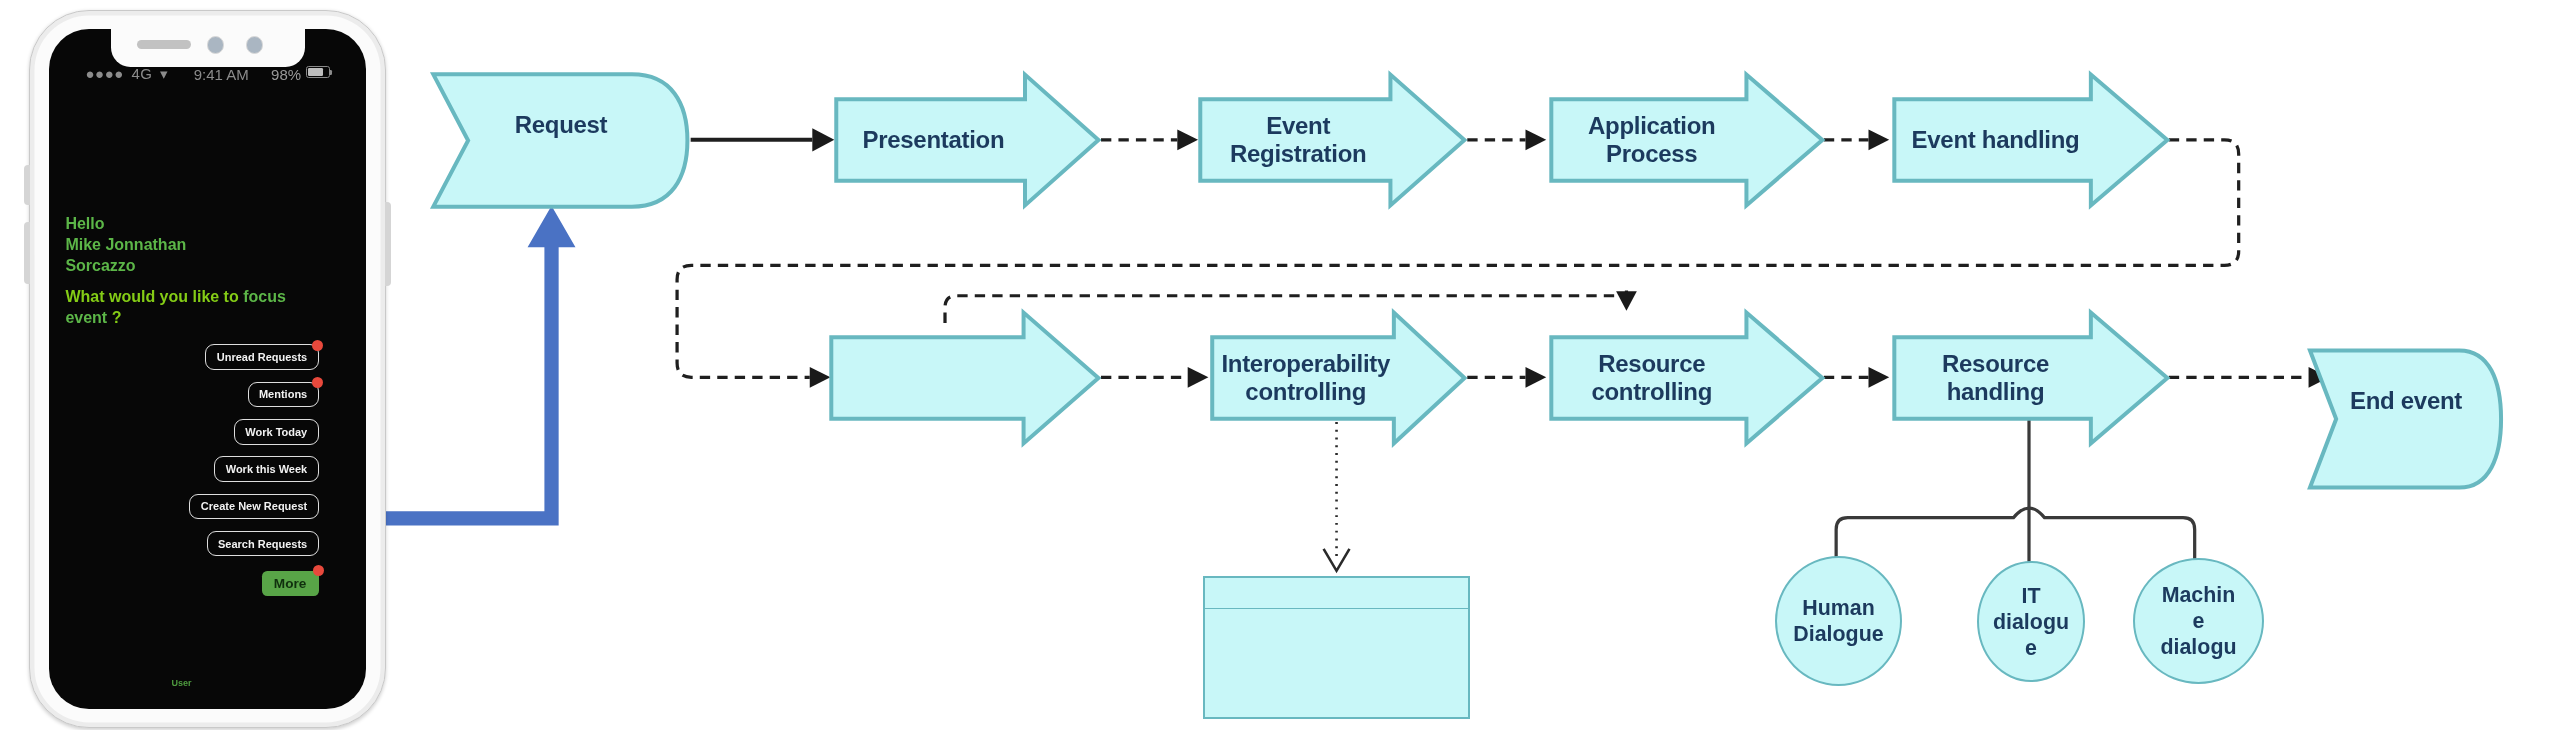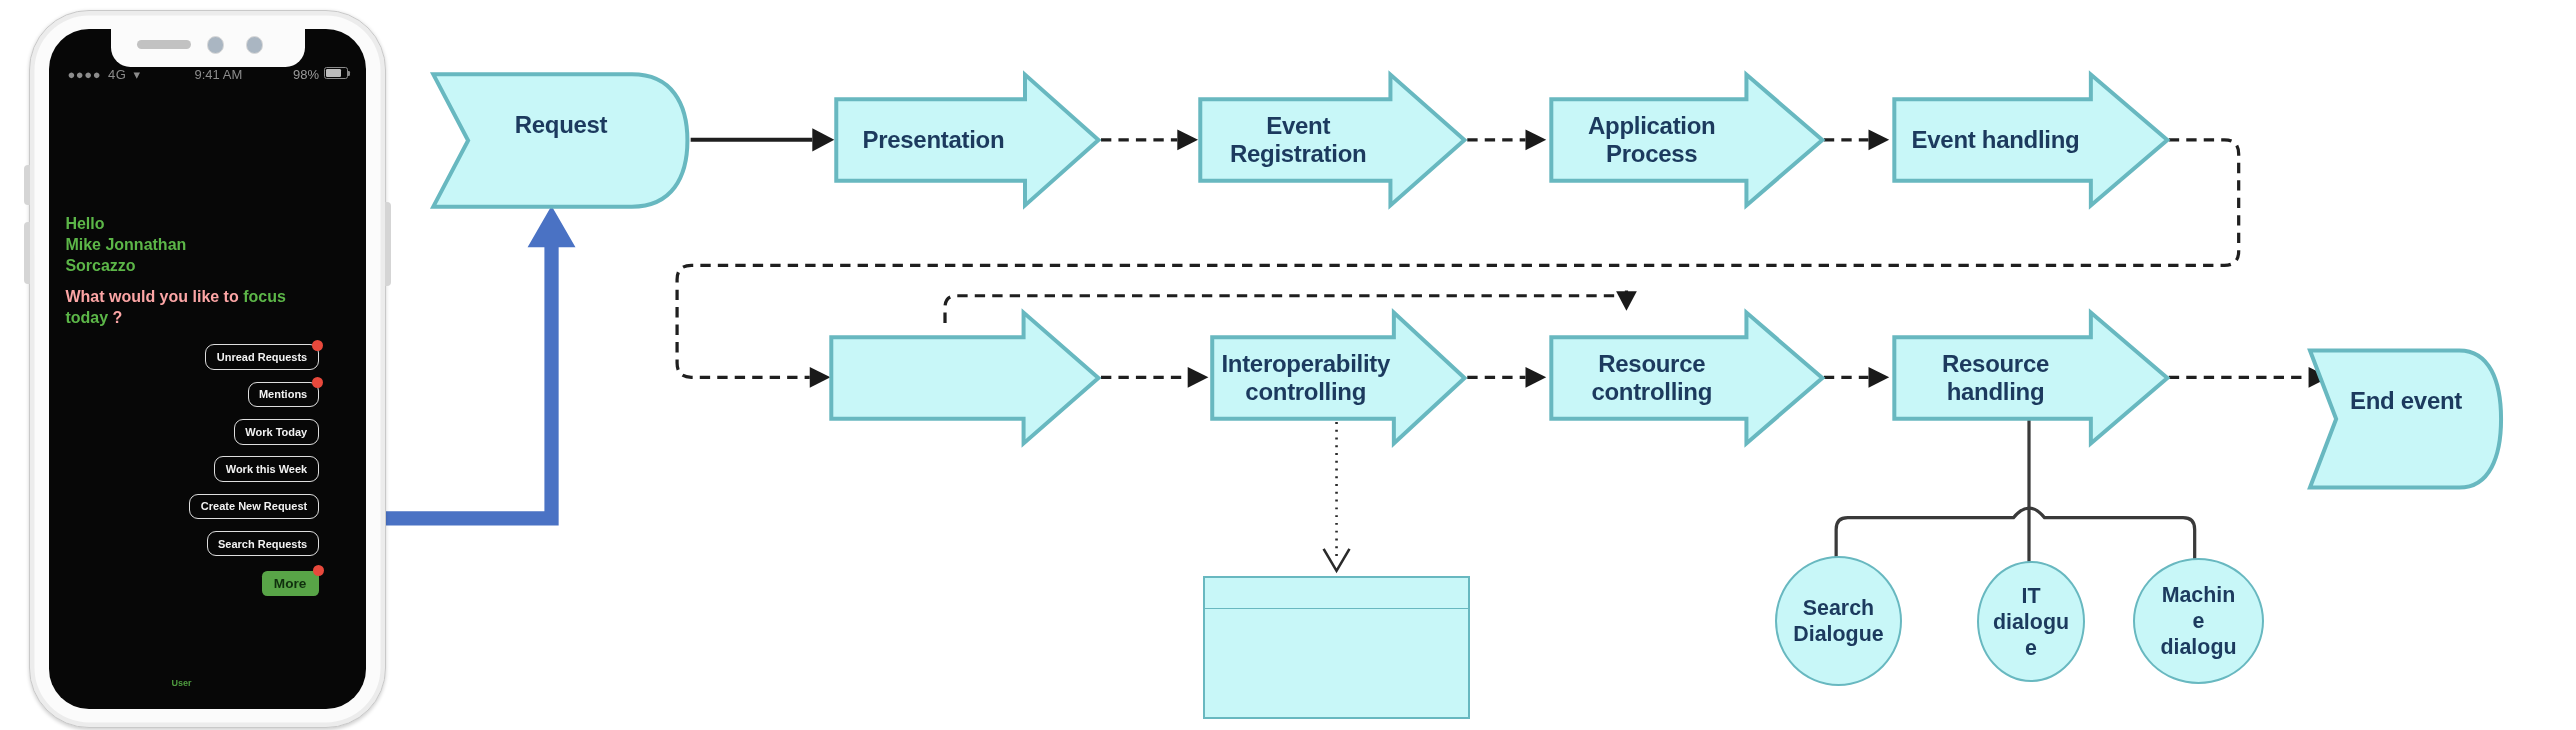--- a/index.html
+++ b/index.html
@@ -25,31 +25,31 @@
   .notch {
     position:absolute; top:0; left:50%; transform:translateX(-50%);
     width:194px; height:38px; background:#fbfbfb; border-radius:0 0 19.4px 19.4px;
   }
   .speaker { position:absolute; left:26px; top:11px; width:54px; height:9px; border-radius:5.2px; background:#c2c2c2; }
   .cam { position:absolute; top:7.1px; width:15.5px; height:15.5px; border-radius:50%; background:#aab6c2; border:1.9px solid #d8d8d8; }
   .cam.c1 { left:96px; } .cam.c2 { left:135px; }
   .status-row {
     position:absolute; top:38px; left:0; right:0; height:14.2px;
     display:flex; justify-content:space-between; align-items:center;
-    padding:0 18px; color:#8c8c8c; font-size:13px;
+    padding:0 36px; color:#8c8c8c; font-size:15px;
   }
   .status-left span { margin-right:3.2px; letter-spacing:0.6px; }
   .status-right { display:flex; gap:4.5px; color:#9a9a9a; }
   .battery { width:22px; height:10.4px; border:1.3px solid #8a8a8a; border-radius:2.6px; position:relative; }
   .battery .fill { position:absolute; left:1.3px; top:1.3px; bottom:1.3px; width:70%; background:#bdbdbd; border-radius:1.3px; }
   .battery .nub { position:absolute; right:-3.2px; top:2.6px; width:1.9px; height:5.2px; background:#8a8a8a; border-radius:0 1.3px 1.3px 0; }
 
   .chat { position:absolute; left:16px; top:184px; width:278px; font-weight:600; font-size:16px; line-height:21px; }
   .green { color:#5cb648; }
-  .whitetxt { color:#fca5a5; }
+  .whitetxt { color:#84cc16; }
   .question { margin-top:9.7px; }
 
   .btn-col {
     position:absolute; top:315px; right:47px;
     display:flex; flex-direction:column; align-items:flex-end; gap:11.7px;
   }
   .chip {
     position:relative; border:1.9px solid #dedede; border-radius:9px;
     color:#f2f2f2; font-size:11px; font-weight:600; padding:5.8px 10.4px;
     background:transparent; white-space:nowrap;
@@ -167,21 +167,21 @@
             </span>
         </div>
       </div>
 
       <div class="chat">
         <div class="green">Hello</div>
         <div class="green">Mike Jonnathan</div>
         <div class="green">Sorcazzo</div>
         <div class="question">
           <span class="whitetxt">What would you like to </span><span class="green">focus</span><br>
-          <span class="green">today</span><span class="whitetxt"> ?</span>
+          <span class="green">event</span><span class="whitetxt"> ?</span>
         </div>
       </div>
 
       <div class="btn-col">
         <button class="chip">
           <span>Unread Requests</span>
           <span class="dot"></span>
         </button>
         <button class="chip">
           <span>Mentions</span>
@@ -281,21 +281,21 @@
         <path class="shape-fill" d="M 2 2 L 310 2 C 372 2 396 46 396 100 C 396 154 372 198 310 198 L 2 198 L 56 100 Z"></path>
       </svg>
     <div class="shape-label pennant-label" style="padding-bottom:36px;">End event</div>
   </div>
 
   <div class="info-box" style="left:1203px; top:576px; width:263px; height:139px;">
     <div class="info-header"></div>
   </div>
 
   <div class="ellipse" style="left:1775px; top:556px; width:123px; height:126px;">
-    <span>Search
+    <span>Human
 Dialogue</span>
   </div>
   <div class="ellipse" style="left:1977px; top:561px; width:104px; height:117px;">
     <span>IT
 dialogu
 e</span>
   </div>
   <div class="ellipse" style="left:2133px; top:558px; width:127px; height:122px;">
     <span>Machin
 e

